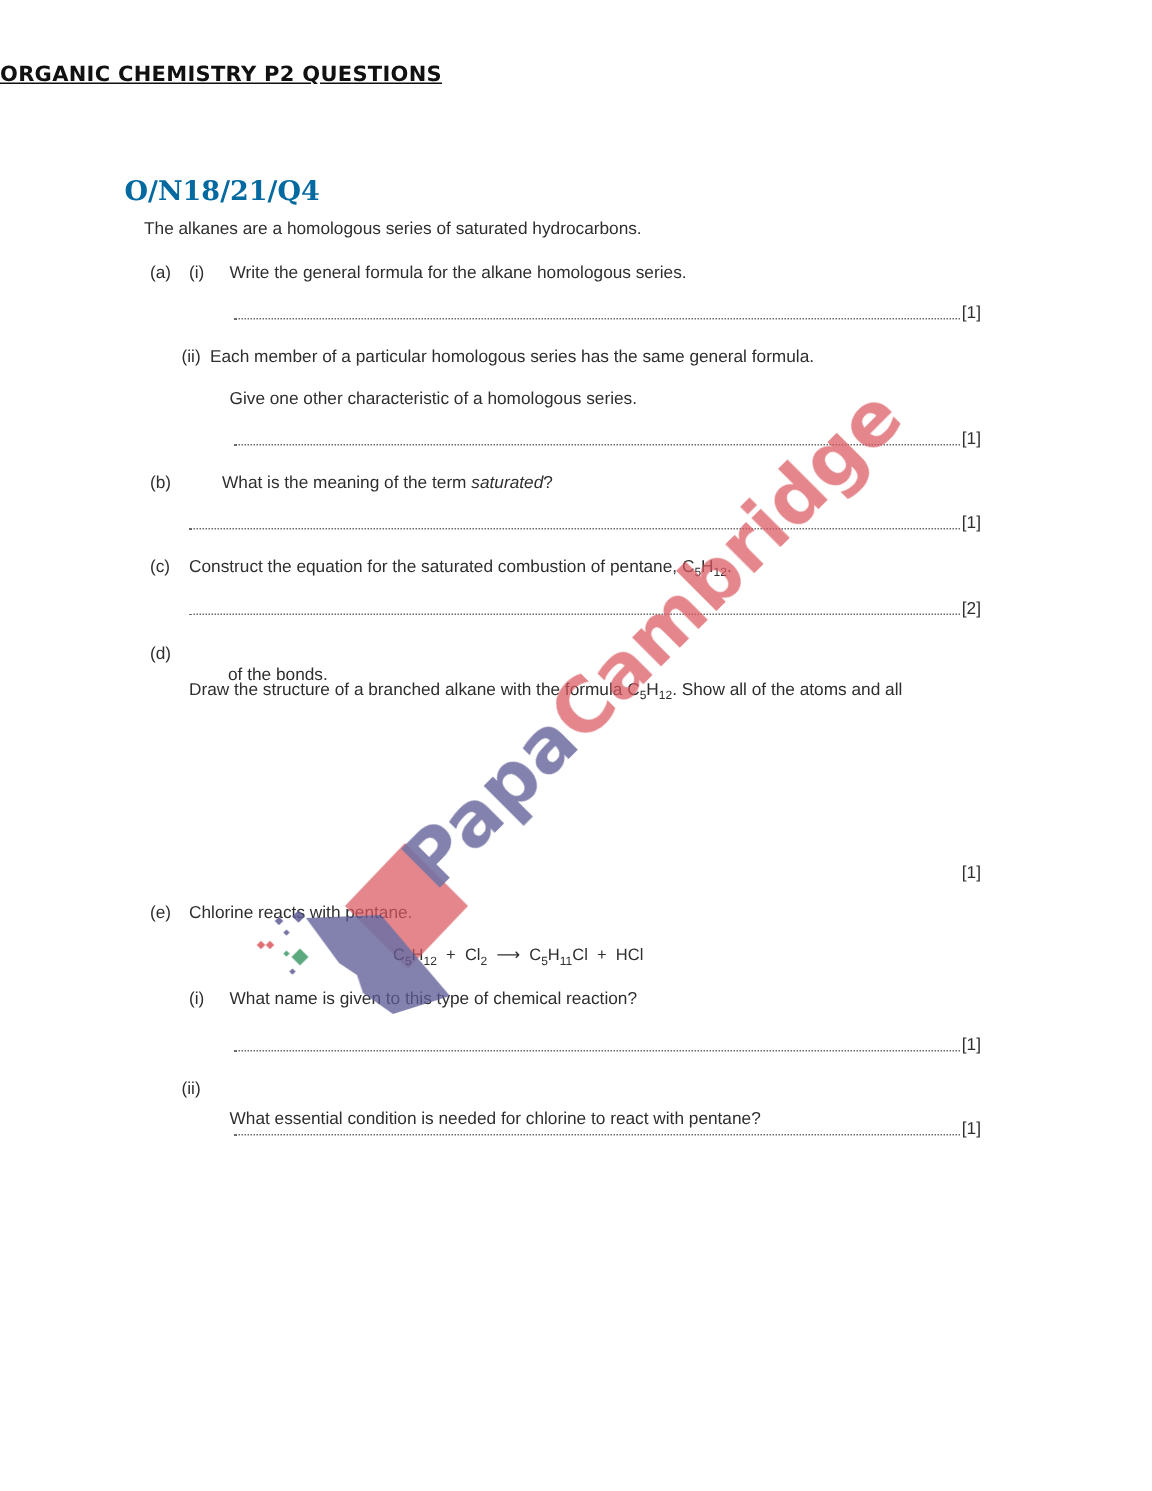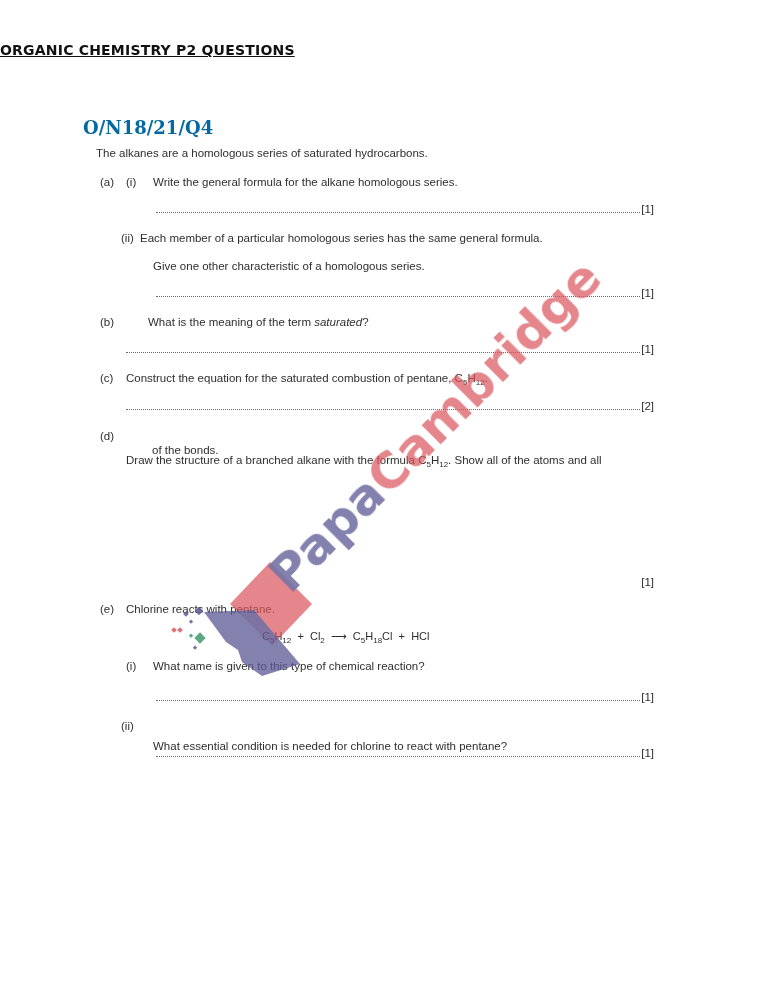--- a/index.html
+++ b/index.html
@@ -53,21 +53,21 @@
 <div style="position:absolute;top:462px;left:126px;width:514px;height:110px;"></div>
 <div class="mark" style="top:576px;">[1]</div>
 
 <div class="lbl" style="top:603px;left:100px;">(e)</div>
 <div class="line" style="top:603px;left:126px;text-align:center;">Chlorine reacts with pentane.</div>
 <div class="line" style="top:630px;left:262px;font-size:11px;">
   <span>C</span><sub>5</sub><span>H</span><sub>12</sub>
   &nbsp;<span>+</span>&nbsp;
   <span>Cl</span><sub>2</sub>
   &nbsp;<span>⟶</span>&nbsp;
-  <span>C</span><sub>5</sub><span>H</span><sub>18</sub><span>Cl</span>
+  <span>C</span><sub>5</sub><span>H</span><sub>11</sub><span>Cl</span>
   &nbsp;<span>+</span>&nbsp;
   <span>HCl</span>
 </div>
 
 <div class="lbl" style="top:660px;left:126px;">(i)</div>
 <div class="line" style="top:660px;left:153px;">What name is given to this type of chemical reaction?</div>
 <div class="answer" style="top:700px;"></div>
 <div class="mark" style="top:691px;">[1]</div>
 
 <div class="lbl" style="top:720px;left:121px;">(ii)</div>

